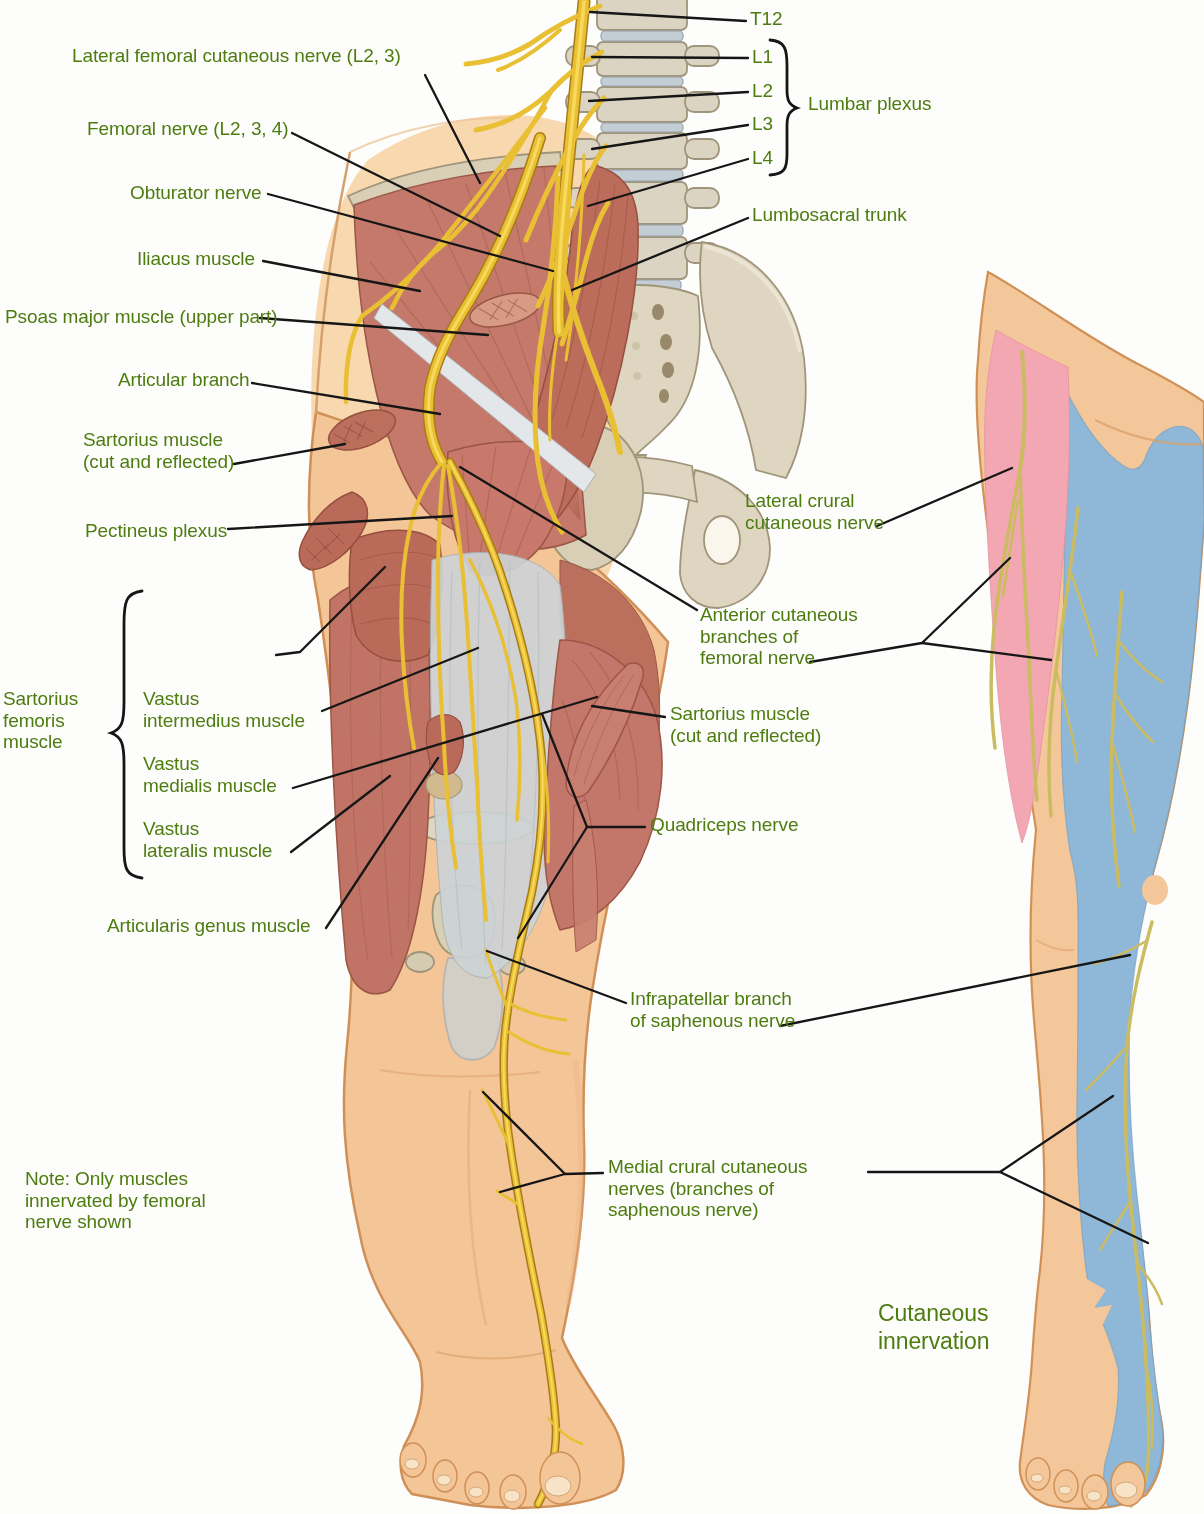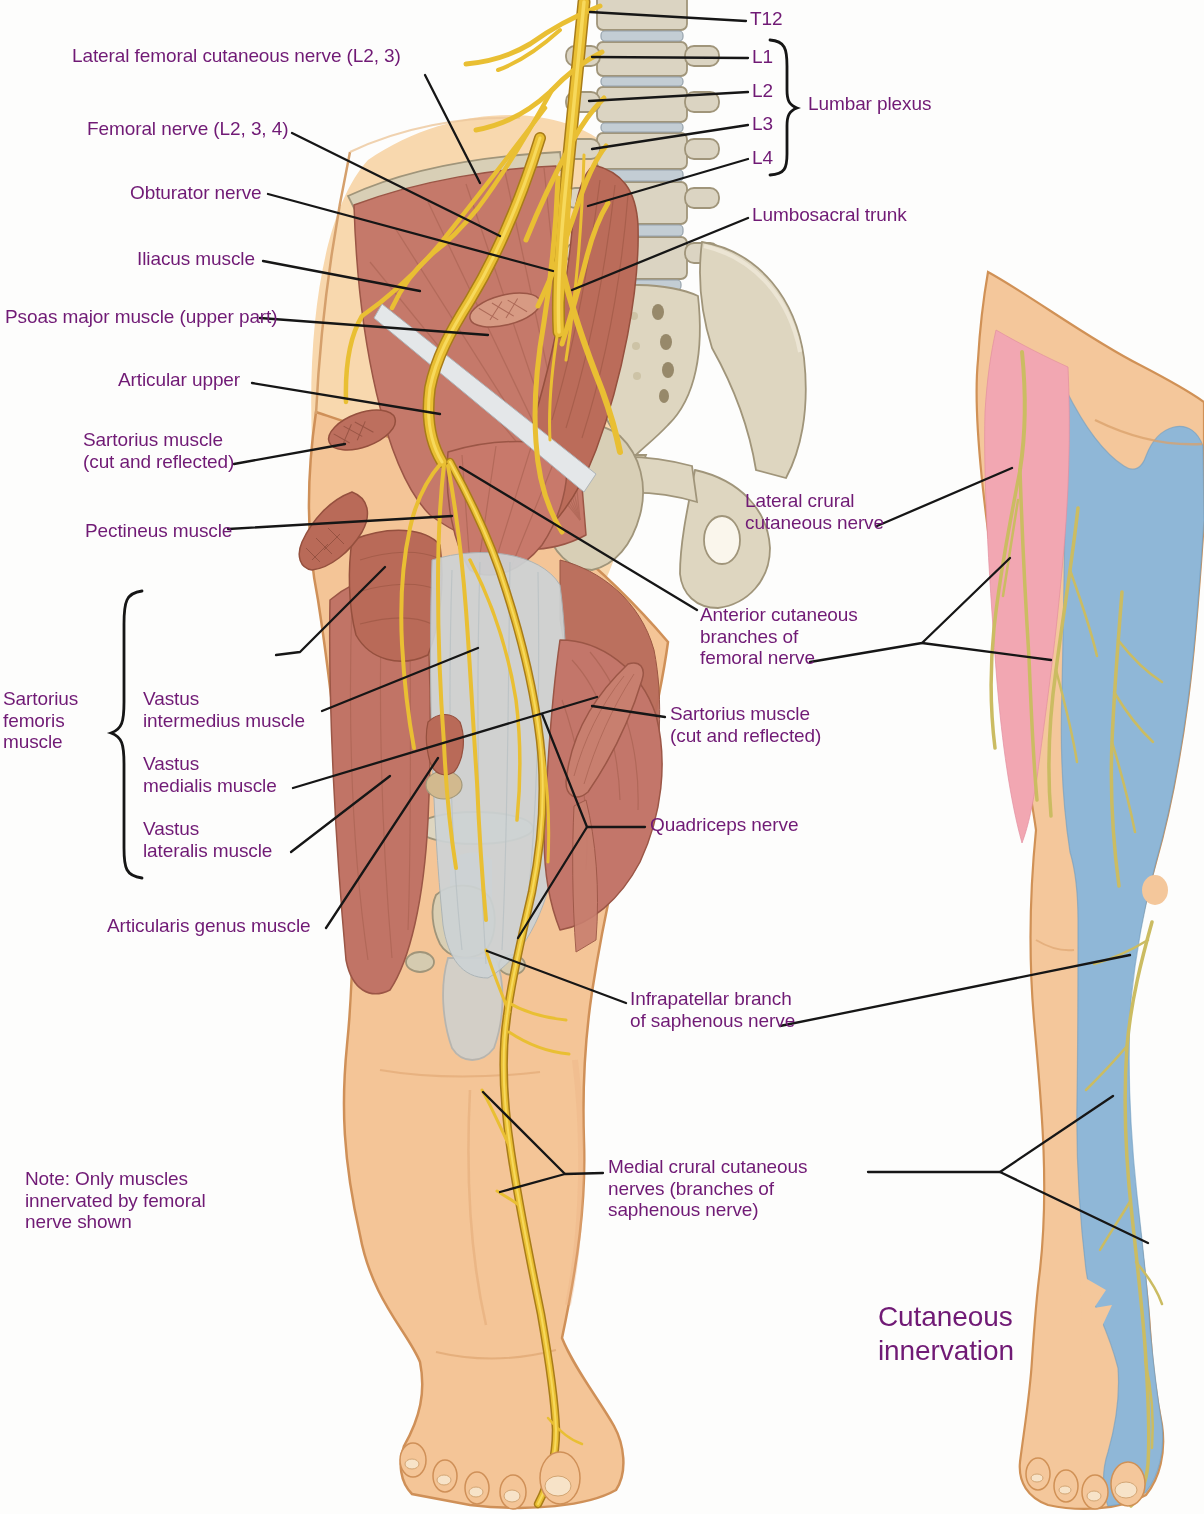--- a/index.html
+++ b/index.html
@@ -1,21 +1,21 @@
 <!DOCTYPE html>
 <html><head>
 <meta charset="utf-8">
 <style>
   html,body{margin:0;padding:0;background:#ffffff}
   #canvas{position:relative;width:1204px;height:1514px;background:#fdfdfc;overflow:hidden;
           font-family:"Liberation Sans",sans-serif}
   #art{position:absolute;left:0;top:0}
-  .lbl{position:absolute;font-size:19px;line-height:1.14;color:#701a75;white-space:pre-line;
+  .lbl{position:absolute;font-size:19px;line-height:1.14;color:#4d7c0f;white-space:pre-line;
        letter-spacing:-0.1px}
-  .big{font-size:28px;line-height:1.2}
+  .big{font-size:23px;line-height:1.2}
 </style>
 </head>
 <body>
 
 <div id="canvas">
 
 <svg id="art" width="1204" height="1514" viewBox="0 0 1204 1514">
 
   <g>
 
@@ -387,24 +387,24 @@
     <path d="M770,40 C785,41 787,49 787,66 L787,90 C787,100 789,105 797,108
              C789,111 787,116 787,126 L787,154 C787,168 785,174 770,175"></path>
   </g>
 </svg>
 
 <div class="lbl" style="left:72px;top:45px">Lateral femoral cutaneous nerve (L2, 3)</div>
 <div class="lbl" style="left:87px;top:118px">Femoral nerve (L2, 3, 4)</div>
 <div class="lbl" style="left:130px;top:182px">Obturator nerve</div>
 <div class="lbl" style="left:137px;top:248px">Iliacus muscle</div>
 <div class="lbl" style="left:5px;top:306px">Psoas major muscle (upper part)</div>
-<div class="lbl" style="left:118px;top:369px">Articular upper</div>
+<div class="lbl" style="left:118px;top:369px">Articular branch</div>
 <div class="lbl" style="left:83px;top:429px">Sartorius muscle
 (cut and reflected)</div>
-<div class="lbl" style="left:85px;top:520px">Pectineus muscle</div>
+<div class="lbl" style="left:85px;top:520px">Pectineus plexus</div>
 <div class="lbl" style="left:3px;top:688px">Sartorius
 femoris
 muscle</div>
 <div class="lbl" style="left:143px;top:688px">Vastus
 intermedius muscle</div>
 <div class="lbl" style="left:143px;top:753px">Vastus
 medialis muscle</div>
 <div class="lbl" style="left:143px;top:818px">Vastus
 lateralis muscle</div>
 <div class="lbl" style="left:107px;top:915px">Articularis genus muscle</div>

